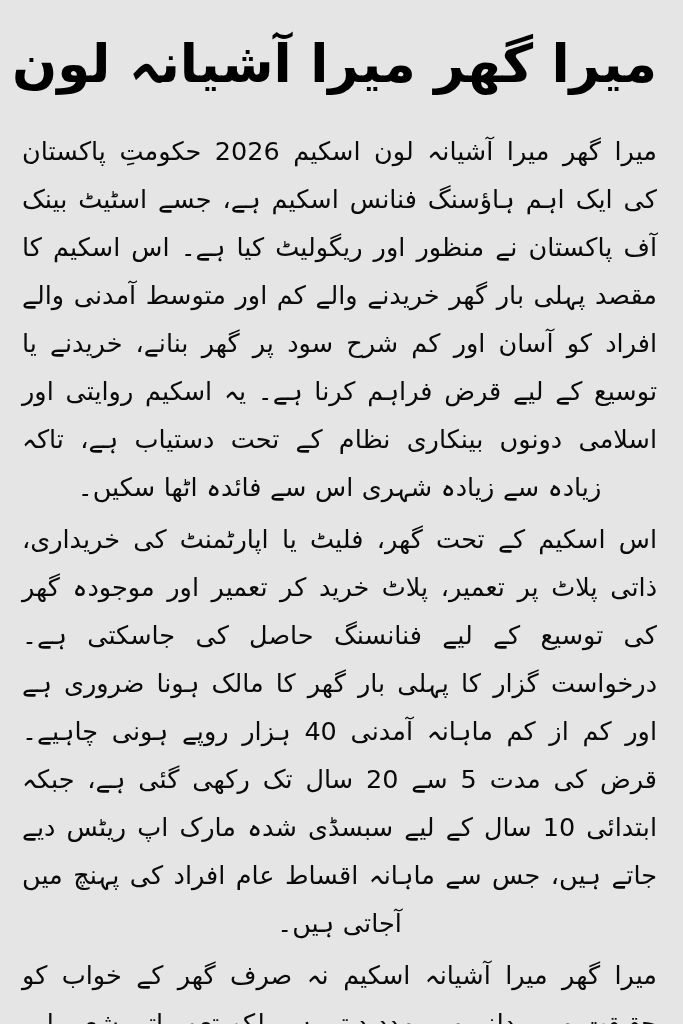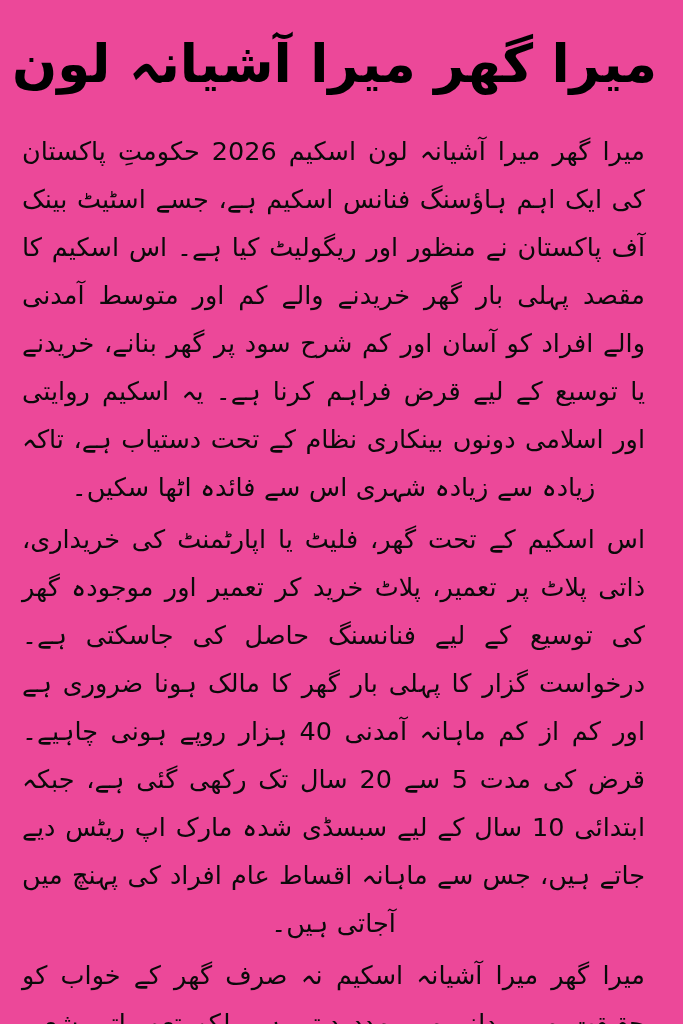--- a/index.html
+++ b/index.html
@@ -7,21 +7,21 @@
     margin: 0;
     padding: 0;
     background: #ffffff;
   }
 
   .page {
     position: relative;
     width: 683px;
     height: 1024px;
     margin: 0 auto;
-    background: #ec4899;
+    background: #e5e5e5;
     overflow: hidden;
     box-sizing: border-box;
     font-family: "DejaVu Sans", "Liberation Sans", sans-serif;
     color: #050505;
     direction: rtl;
     text-align: right;
   }
 
   .page-inner {
     position: absolute;
@@ -58,21 +58,21 @@
   .article {
     margin-top: 30px;
   }
 
   .para {
     font-family: "DejaVu Sans", "Liberation Sans", sans-serif;
     font-size: 25.5px;
     line-height: 48px;
     font-weight: 400;
     color: #0a0a0a;
-    margin: 0 16px 2px 0;
+    margin: 0 4px 2px 0;
     text-align: justify;
     text-align-last: center;
     direction: rtl;
     word-spacing: 0.5px;
     text-justify: inter-word;
   }
 
   .para + .para {
     margin-top: 4px;
   }

